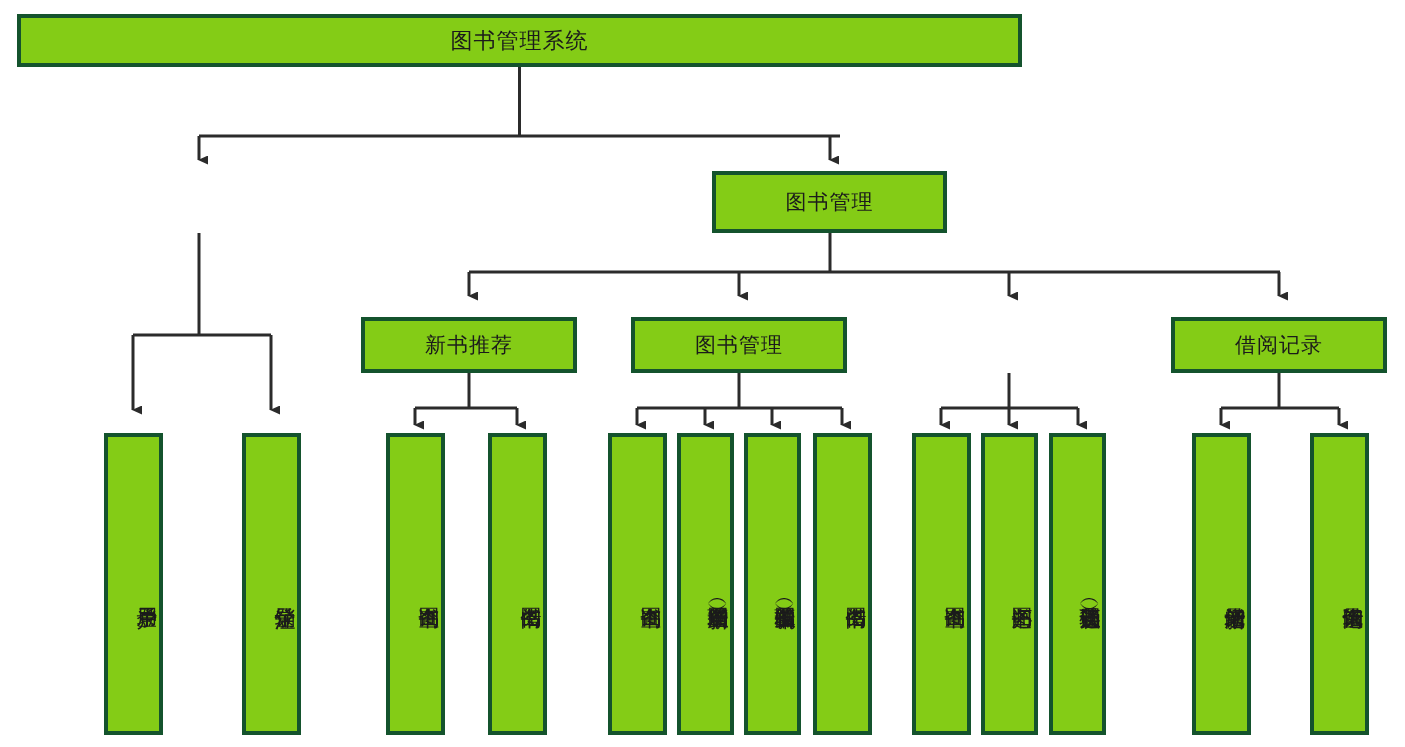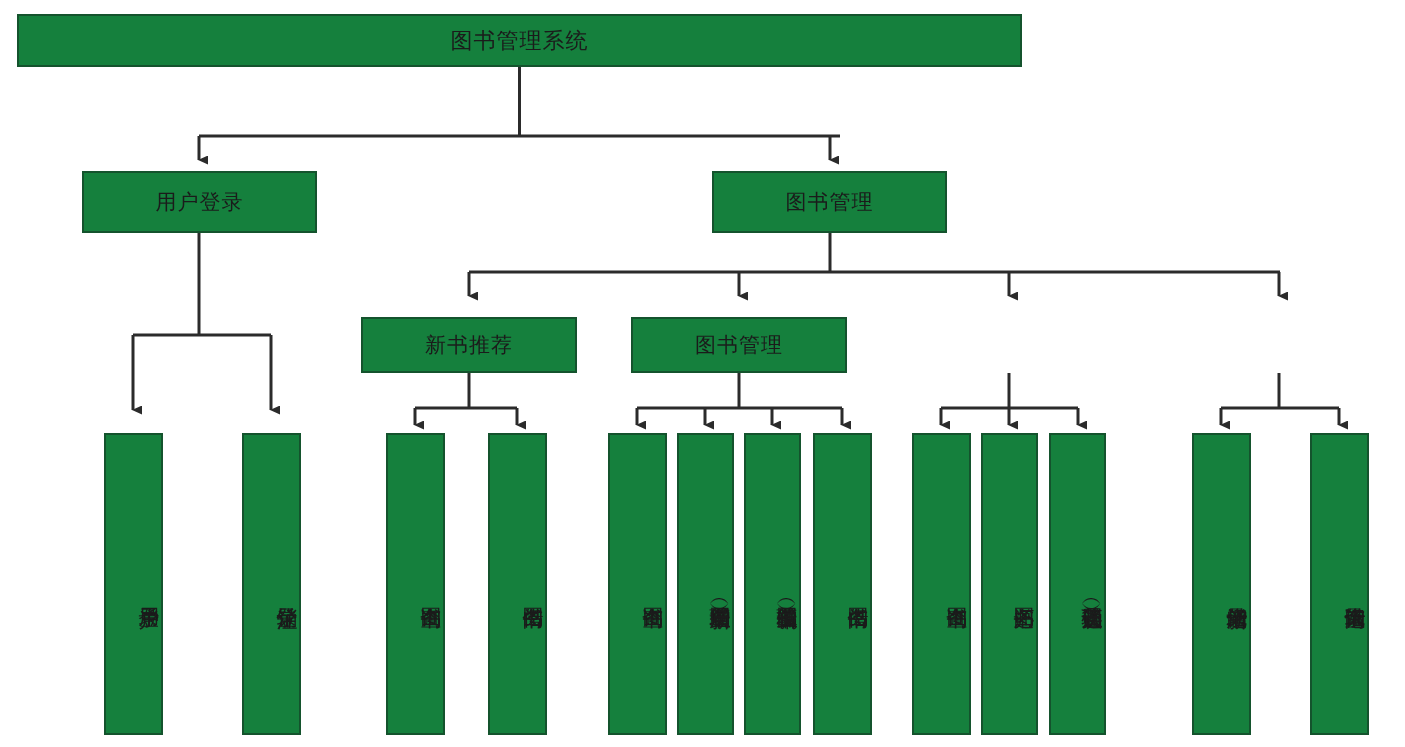--- a/index.html
+++ b/index.html
@@ -21,22 +21,22 @@
   #diagram-svg {
     position: absolute;
     left: 0;
     top: 0;
     width: 1405px;
     height: 747px;
   }
   .node {
     position: absolute;
     box-sizing: border-box;
-    background: #15803d;
-    border: 2px solid #14532d;
+    background: #84cc16;
+    border: 4px solid #14532d;
     display: flex;
     align-items: center;
     justify-content: center;
     color: #1b1b1b;
   }
   .node.horiz {
     font-size: 21px;
     letter-spacing: 1px;
   }
   .node.root {
@@ -119,32 +119,32 @@
       <path d="M 1221 408 L 1339 408"></path>
       <path d="M 1221 408 L 1221 425" marker-end="url(#arrowhead)"></path>
       <path d="M 1339 408 L 1339 425" marker-end="url(#arrowhead)"></path>
     </g>
   </svg>
 
   <div class="node horiz root" style="left:17px; top:14px; width:1005px; height:53px;">
     <span>图书管理系统</span>
   </div>
 
-  <div class="node horiz" style="left:82px; top:171px; width:235px; height:62px;">
-    <span>用户登录</span>
-  </div>
   <div class="node horiz" style="left:712px; top:171px; width:235px; height:62px;">
     <span>图书管理</span>
   </div>
 
   <div class="node horiz" style="left:361px; top:317px; width:216px; height:56px;">
     <span>新书推荐</span>
   </div>
   <div class="node horiz" style="left:631px; top:317px; width:216px; height:56px;">
     <span>图书管理</span>
+  </div>
+  <div class="node horiz" style="left:1171px; top:317px; width:216px; height:56px;">
+    <span>借阅记录</span>
   </div>
 
   <div class="node vert" style="left:104px; top:433px; width:59px; height:302px;">
     <span>用户登录</span>
   </div>
   <div class="node vert" style="left:242px; top:433px; width:59px; height:302px;">
     <span>注销登录</span>
   </div>
 
   <div class="node vert" style="left:386px; top:433px; width:59px; height:302px;">

